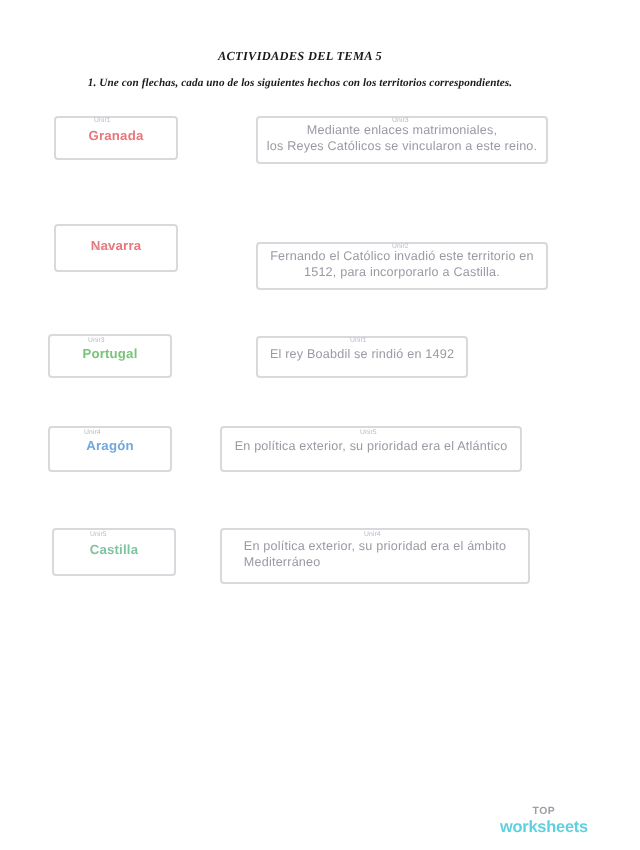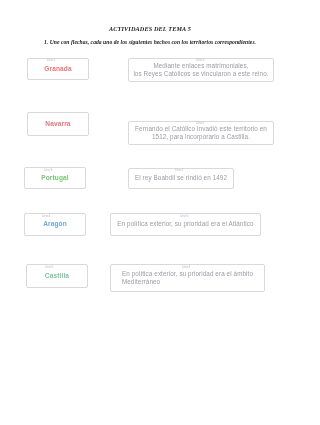--- a/index.html
+++ b/index.html
@@ -172,14 +172,18 @@
     <span class="box-text fact">En política exterior, su prioridad era el Atlántico</span>
   </div>
   <span class="unir-tag" style="left:180px; top:215px;">Unir5</span>
 
   <div class="match-box" style="left:110px; top:264px; width:155px; height:28px;">
     <span class="box-text fact" style="text-align:left">En política exterior, su prioridad era el ámbito
 Mediterráneo</span>
   </div>
   <span class="unir-tag" style="left:182px; top:266px;">Unir4</span>
 
+  <div class="logo">
+    <span class="logo-top">TOP</span>
+    <span class="logo-worksheets">worksheets</span>
+  </div>
 
 </div>
 
 </body></html>

